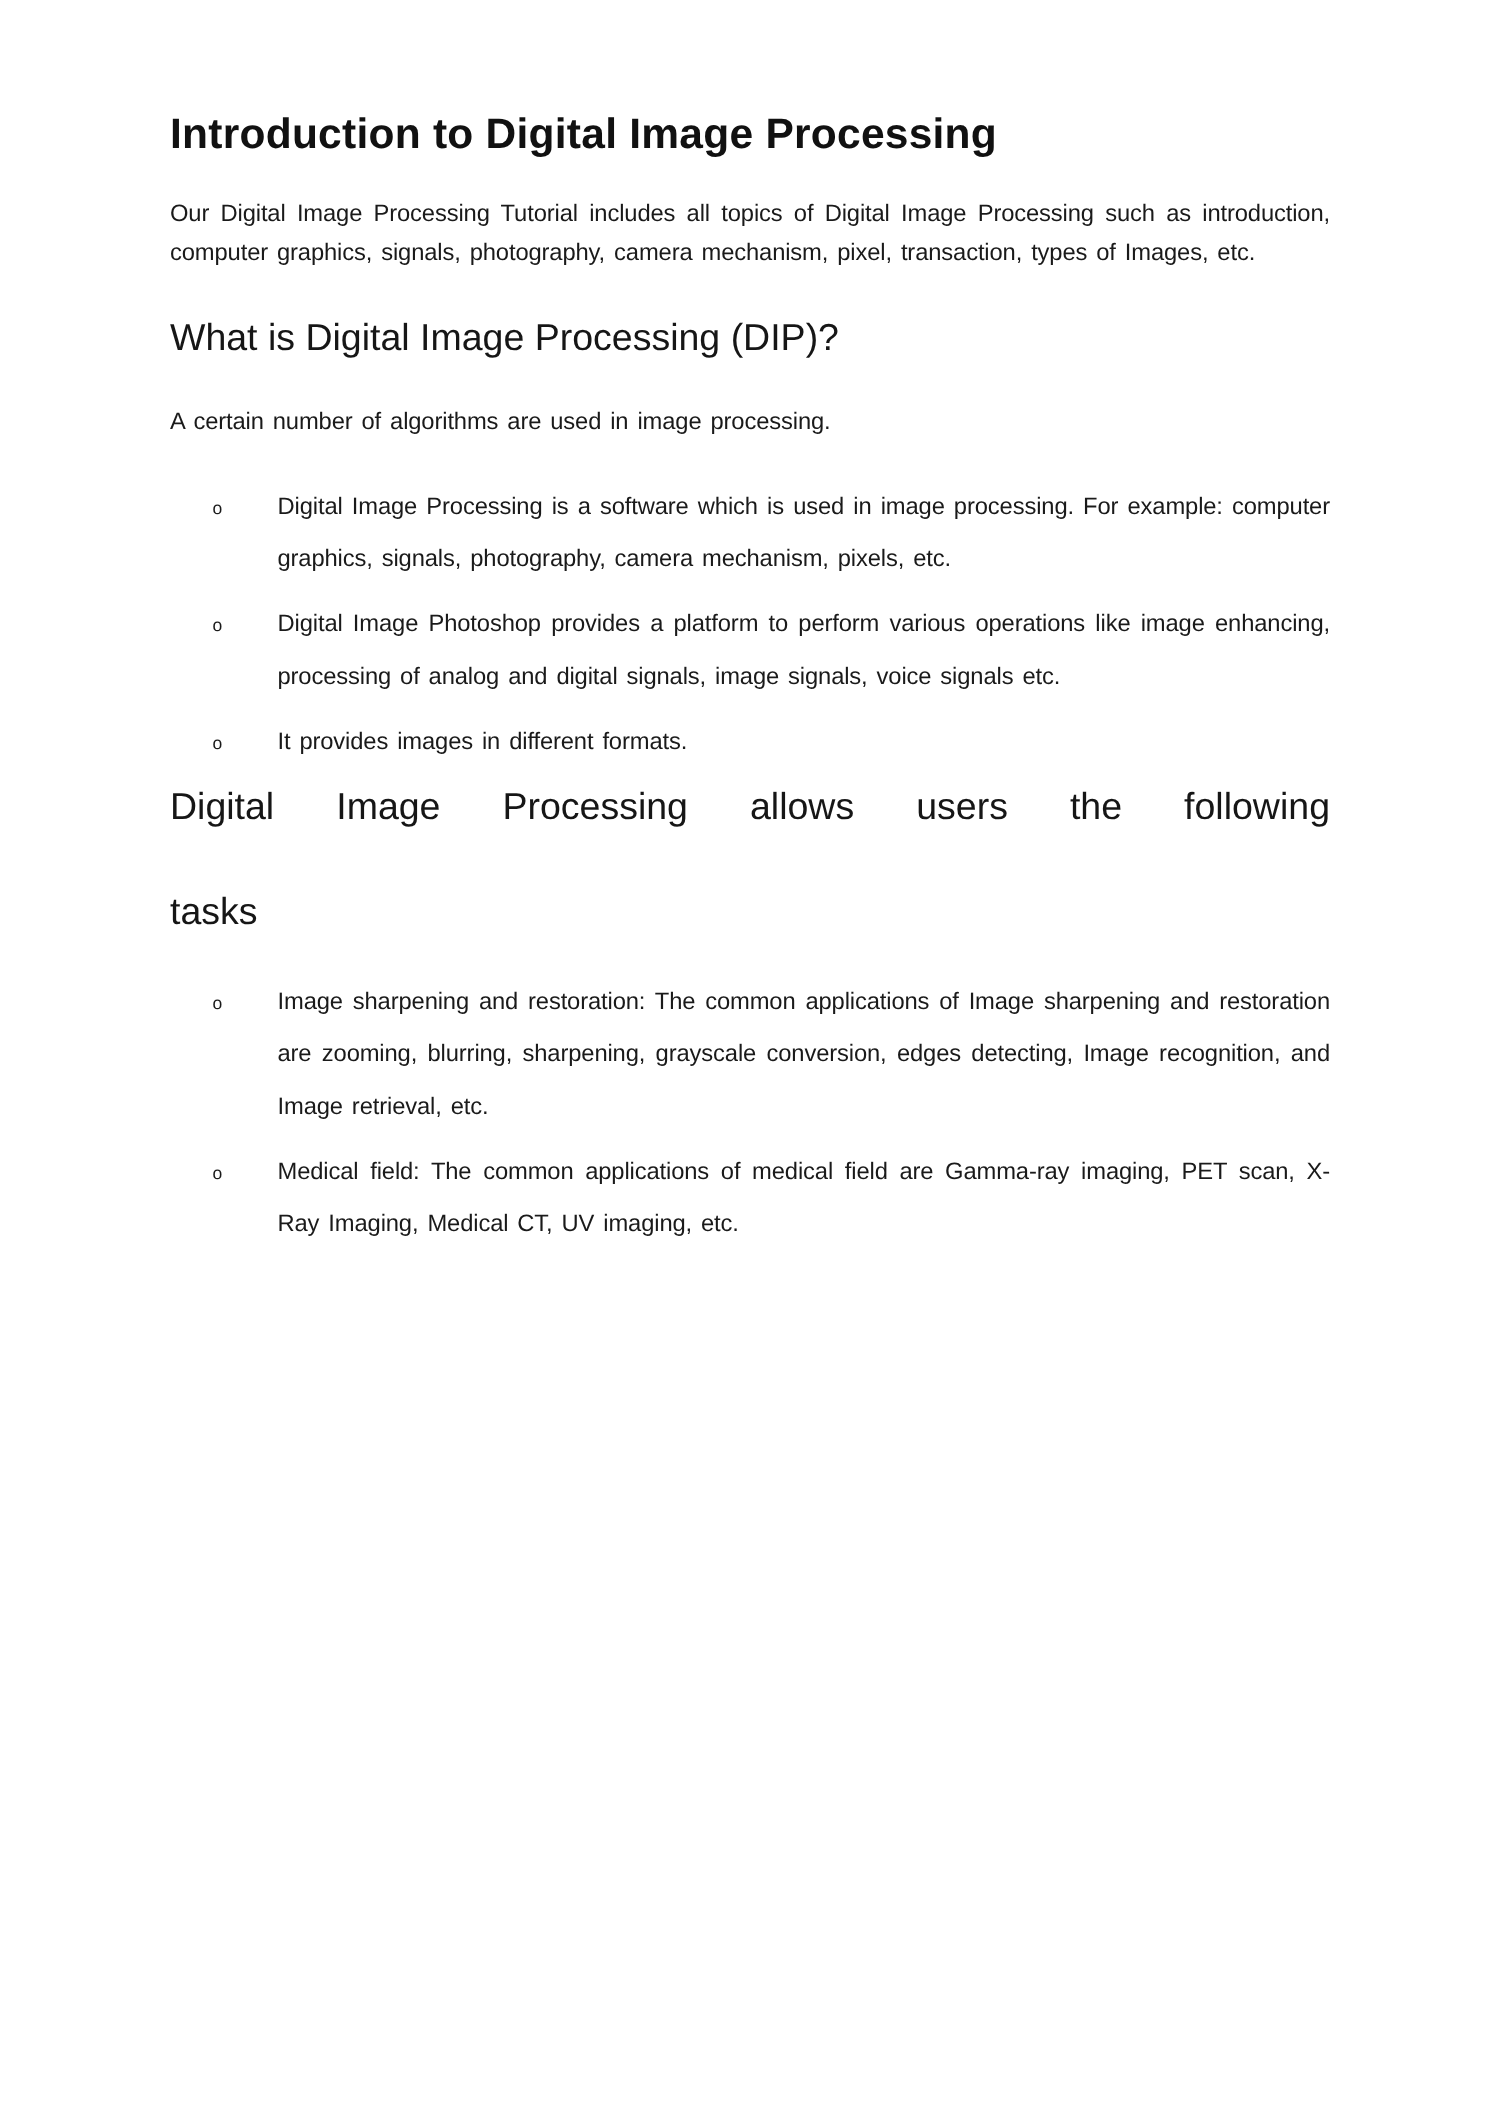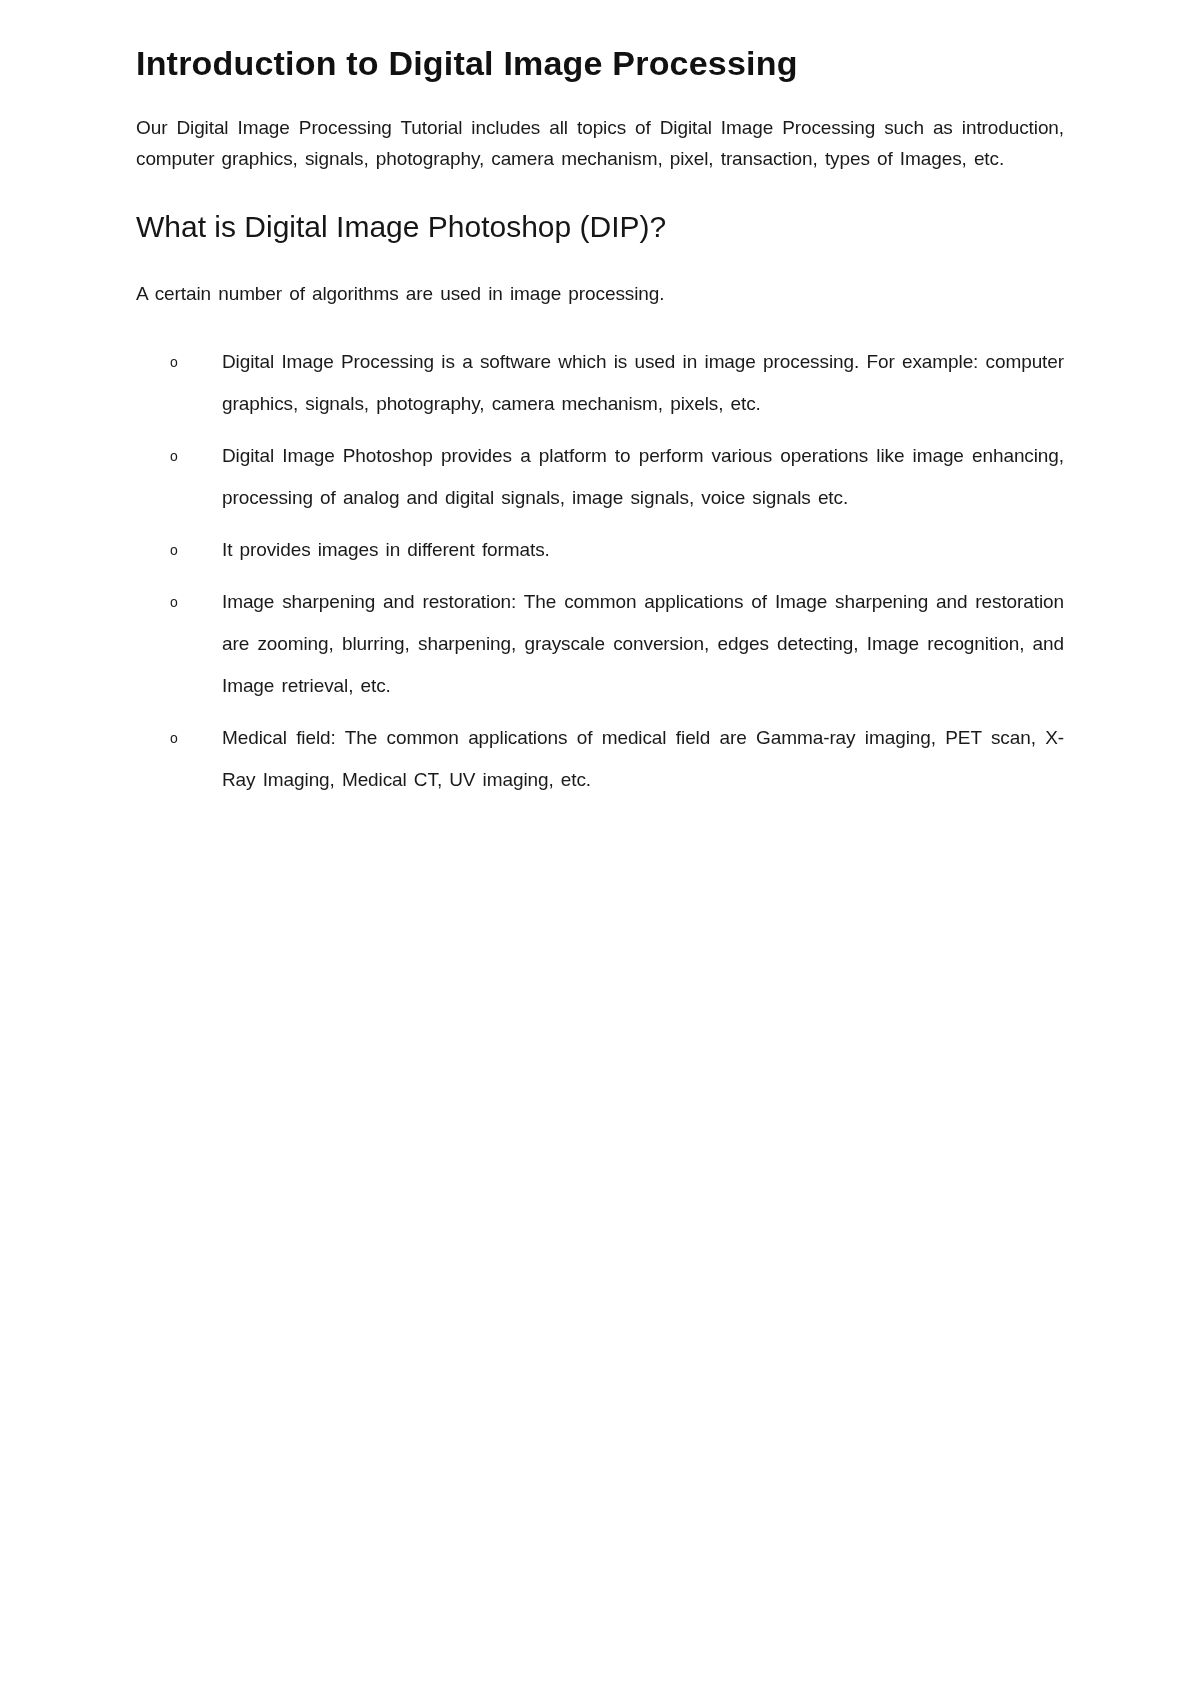--- a/index.html
+++ b/index.html
@@ -11,21 +11,21 @@
     width: 1200px;
     height: 1696px;
     overflow: hidden;
     font-family: "Liberation Sans", sans-serif;
     color: #1a1a1a;
   }
   .page {
     box-sizing: border-box;
     width: 1200px;
     height: 1696px;
-    padding: 42px 136px 0 136px;
+    padding: 86px 136px 0 136px;
     background: #ffffff;
   }
   h1.doc-title {
     font-size: 34px;
     line-height: 42px;
     font-weight: 700;
     margin: 0 0 28px 0;
     color: #111111;
     letter-spacing: 0.2px;
   }
@@ -89,40 +89,44 @@
 </style>
 </head>
 <body>
 
 <div class="page">
 
   <h1 class="doc-title">Introduction to Digital Image Processing</h1>
 
   <p class="body-para">Our Digital Image Processing Tutorial includes all topics of Digital Image Processing such as introduction, computer graphics, signals, photography, camera mechanism, pixel, transaction, types of Images, etc.</p>
 
-  <h2 class="section-heading">What is Digital Image Photoshop (DIP)?</h2>
+  <h2 class="section-heading">What is Digital Image Processing (DIP)?</h2>
 
   <p class="body-para">A certain number of algorithms are used in image processing.</p>
 
 
   <ul class="o-list">
     <li>
       <span class="bullet-marker">o</span>
       <span class="li-body"><span class="li-lead"></span><span>Digital Image Processing is a software which is used in image processing. For example: computer graphics, signals, photography, camera mechanism, pixels, etc.</span></span>
     </li>
     <li>
       <span class="bullet-marker">o</span>
       <span class="li-body"><span class="li-lead"></span><span>Digital Image Photoshop provides a platform to perform various operations like image enhancing, processing of analog and digital signals, image signals, voice signals etc.</span></span>
     </li>
     <li>
       <span class="bullet-marker">o</span>
       <span class="li-body"><span class="li-lead"></span><span>It provides images in different formats.</span></span>
     </li>
   </ul>
 
+  <h2 class="section-heading">
+    <span class="jline">Digital Image Processing allows users the following</span>
+    <span class="jline2">tasks</span>
+  </h2>
 
   <ul class="o-list">
     <li>
       <span class="bullet-marker">o</span>
       <span class="li-body"><span class="li-lead">Image sharpening and restoration:</span><span> The common applications of Image sharpening and restoration are zooming, blurring, sharpening, grayscale conversion, edges detecting, Image recognition, and Image retrieval, etc.</span></span>
     </li>
     <li>
       <span class="bullet-marker">o</span>
       <span class="li-body"><span class="li-lead">Medical field:</span><span> The common applications of medical field are Gamma-ray imaging, PET scan, X-Ray Imaging, Medical CT, UV imaging, etc.</span></span>
     </li>

